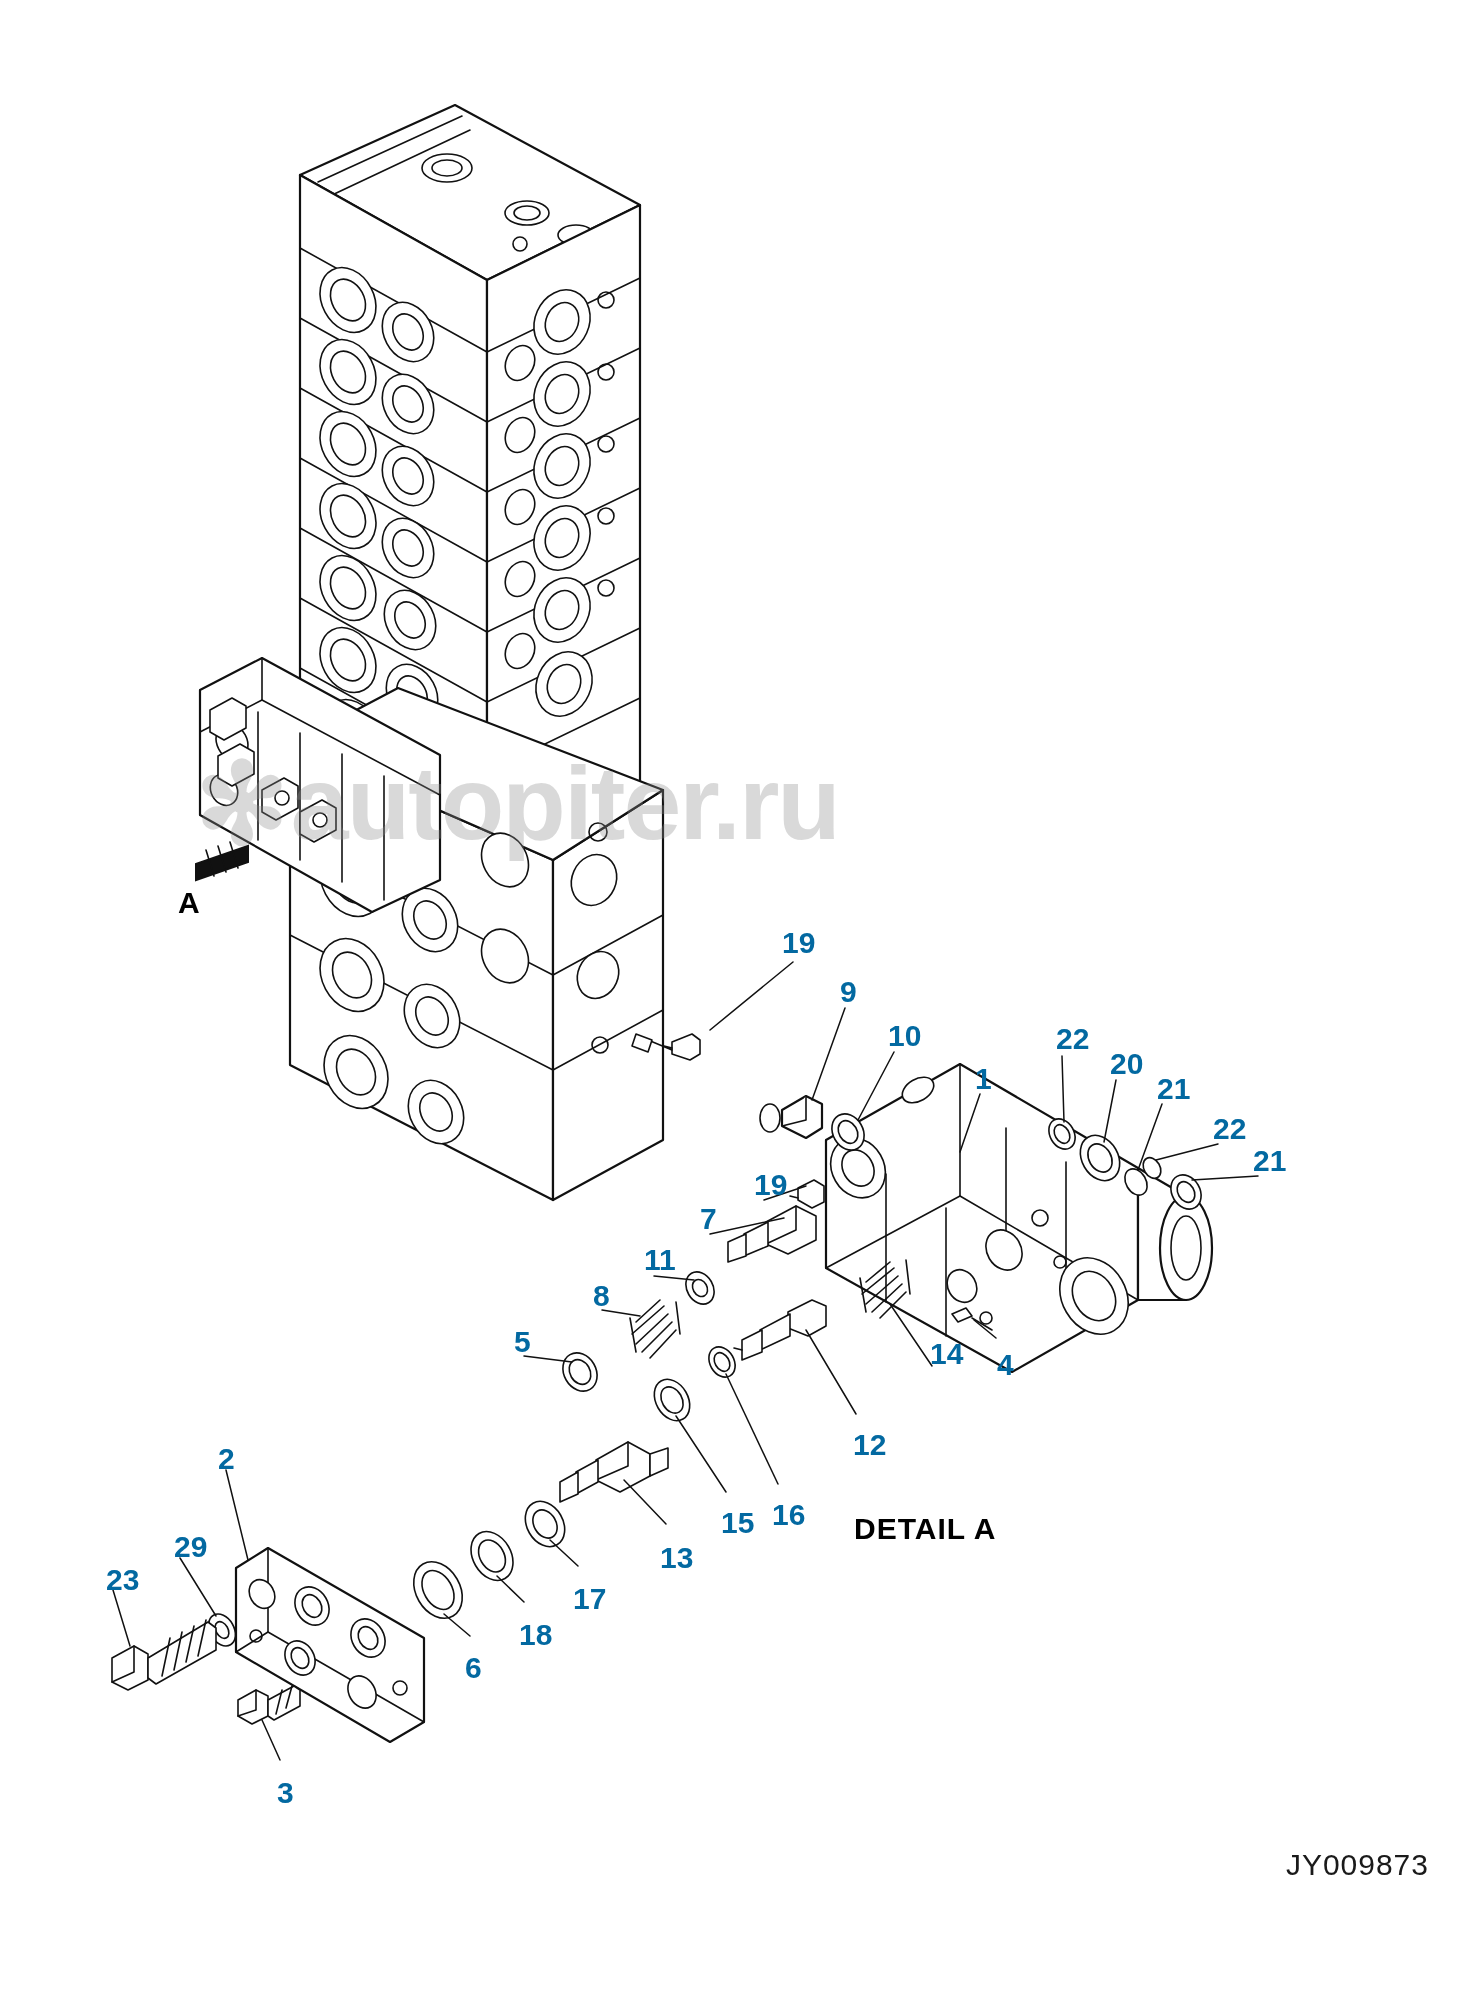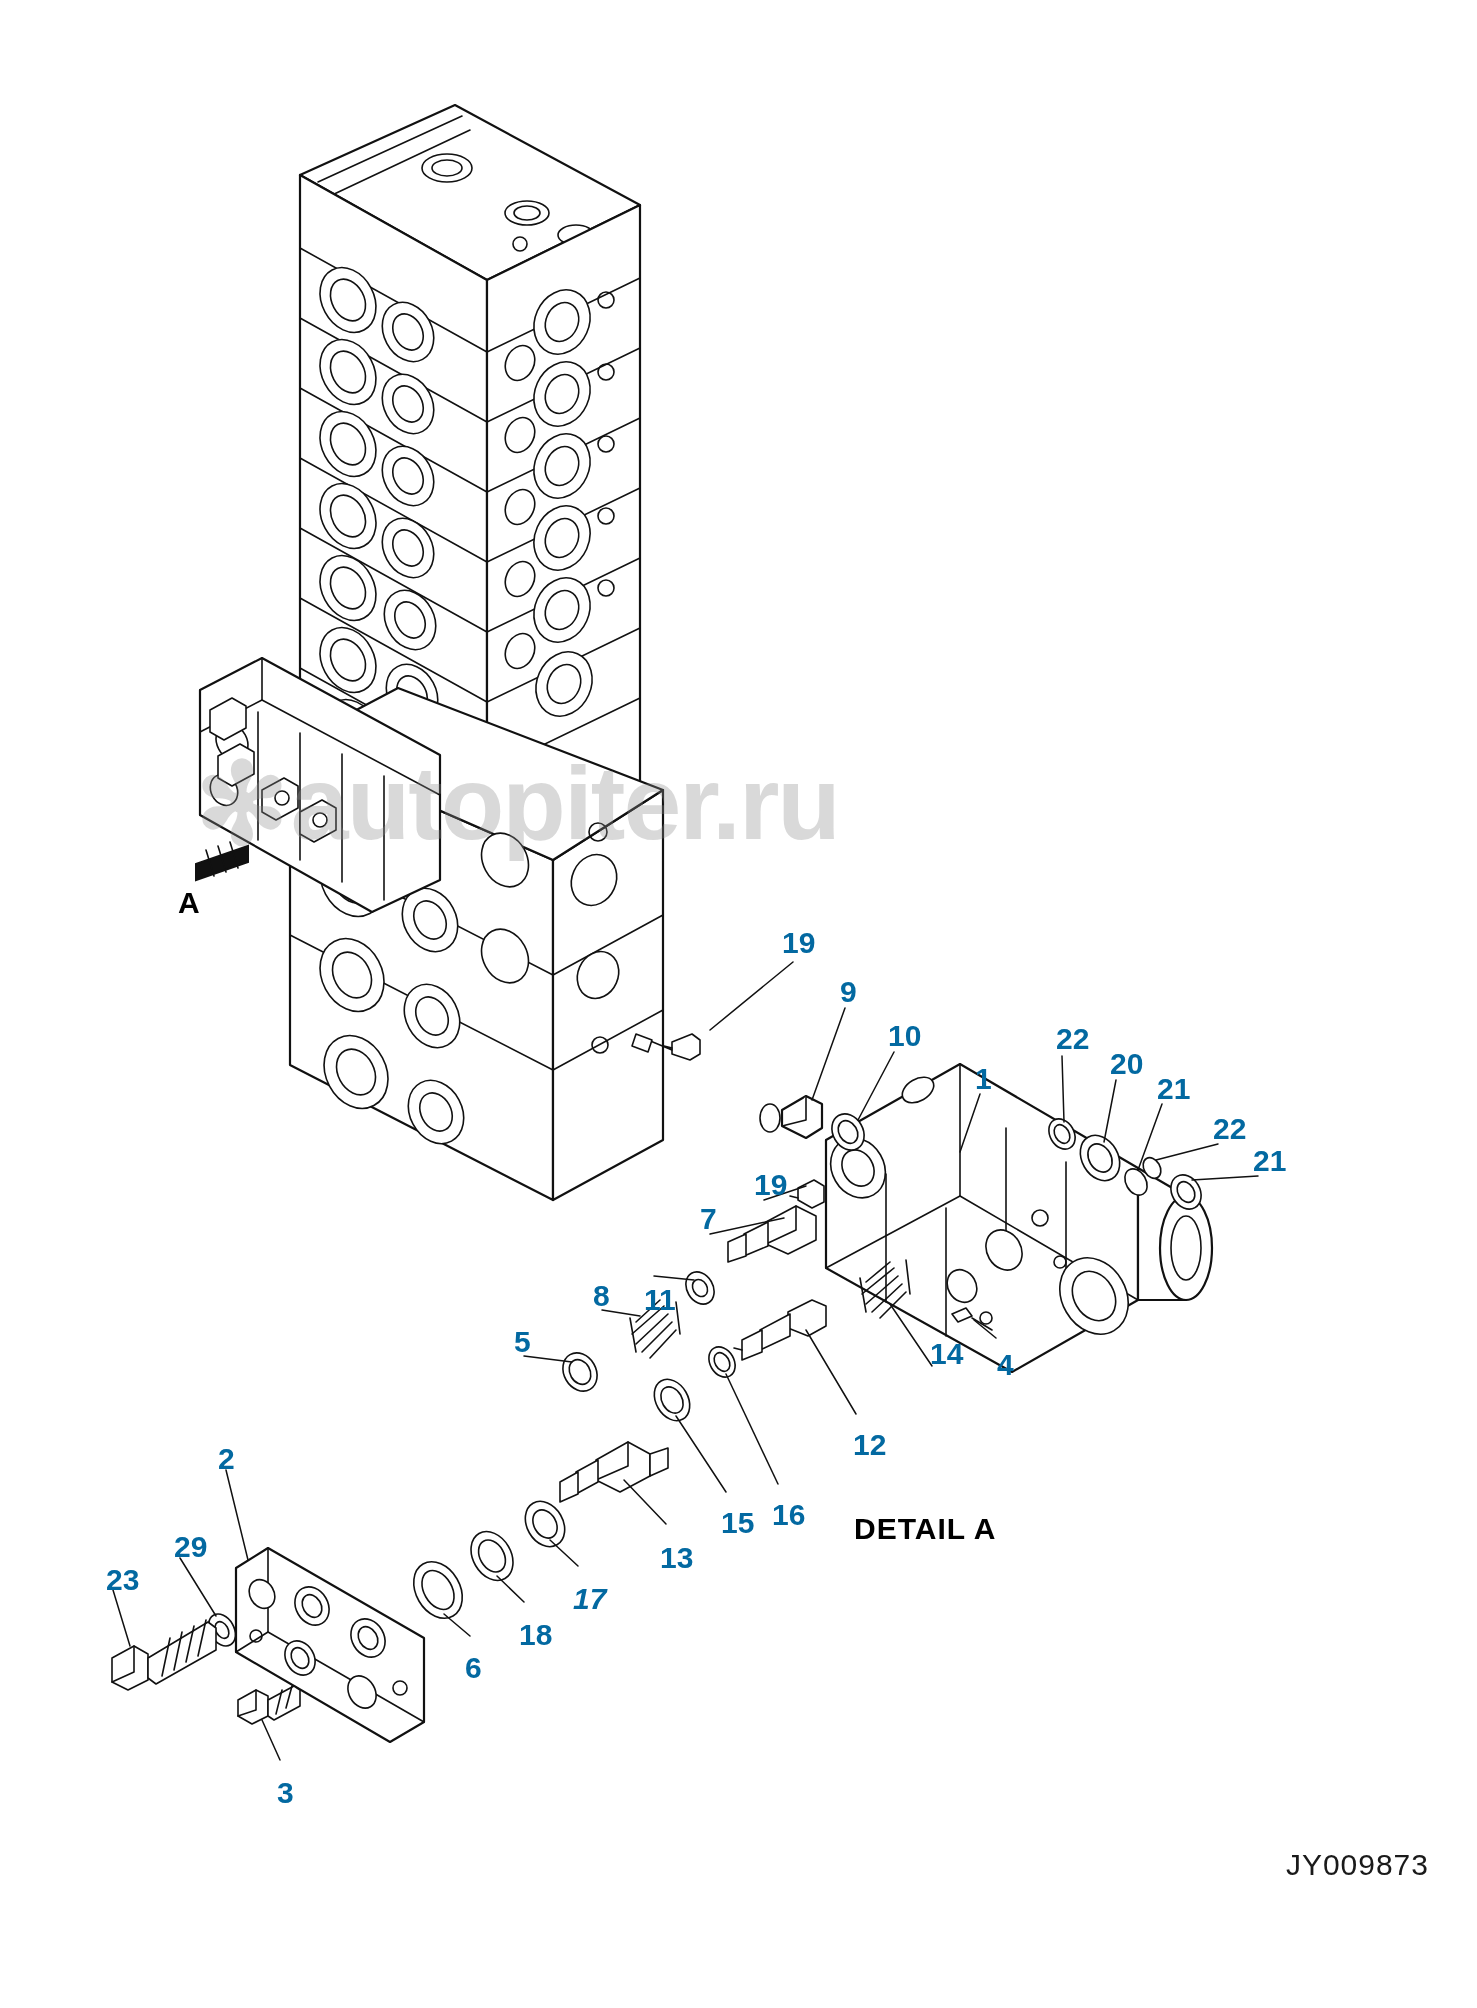--- a/index.html
+++ b/index.html
@@ -510,32 +510,32 @@
       <div class="callout" style="left: 840px; top: 977px;">9</div>
       <div class="callout" style="left: 888px; top: 1021px;">10</div>
       <div class="callout" style="left: 1056px; top: 1024px;">22</div>
       <div class="callout" style="left: 1110px; top: 1049px;">20</div>
       <div class="callout" style="left: 975px; top: 1064px;">1</div>
       <div class="callout" style="left: 1157px; top: 1074px;">21</div>
       <div class="callout" style="left: 1213px; top: 1114px;">22</div>
       <div class="callout" style="left: 1253px; top: 1146px;">21</div>
       <div class="callout" style="left: 754px; top: 1170px;">19</div>
       <div class="callout" style="left: 700px; top: 1204px;">7</div>
-      <div class="callout" style="left: 644px; top: 1245px; margin-top: 40px;">11</div>
+      <div class="callout" style="left: 644px; top: 1245px;">11</div>
       <div class="callout" style="left: 593px; top: 1281px;">8</div>
       <div class="callout" style="left: 514px; top: 1327px;">5</div>
       <div class="callout" style="left: 997px; top: 1350px;">4</div>
       <div class="callout" style="left: 930px; top: 1339px; text-align: center;">14</div>
       <div class="callout" style="left: 853px; top: 1430px;">12</div>
       <div class="callout" style="left: 772px; top: 1500px;">16</div>
       <div class="callout" style="left: 721px; top: 1508px;">15</div>
       <div class="callout" style="left: 218px; top: 1444px;">2</div>
       <div class="callout" style="left: 660px; top: 1543px;">13</div>
       <div class="callout" style="left: 174px; top: 1532px;">29</div>
-      <div class="callout" style="left: 573px; top: 1584px; font-style: italic;">17</div>
+      <div class="callout" style="left: 573px; top: 1584px;">17</div>
       <div class="callout" style="left: 106px; top: 1565px; text-align: right;">23</div>
       <div class="callout" style="left: 519px; top: 1620px;">18</div>
       <div class="callout" style="left: 465px; top: 1653px;">6</div>
       <div class="callout" style="left: 277px; top: 1778px;">3</div>
     </div>
 
   <div class="drawing-number">JY009873</div>
 </div>
 
 </body></html>

